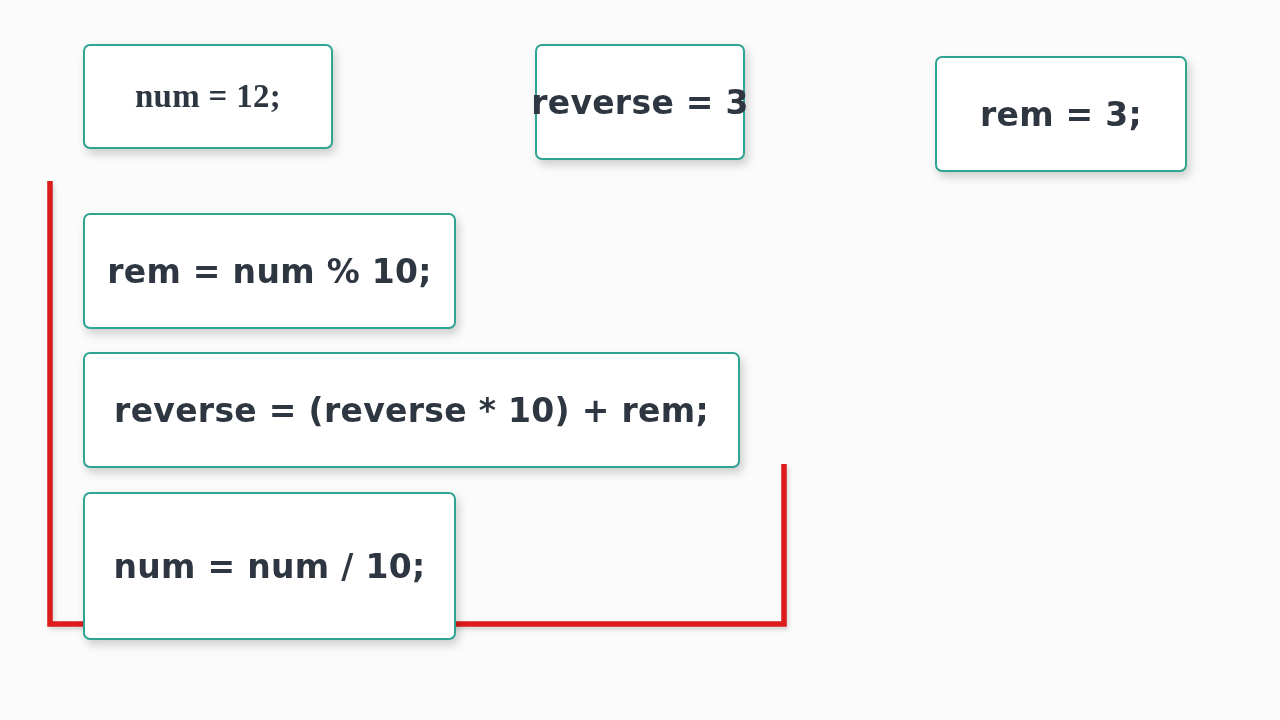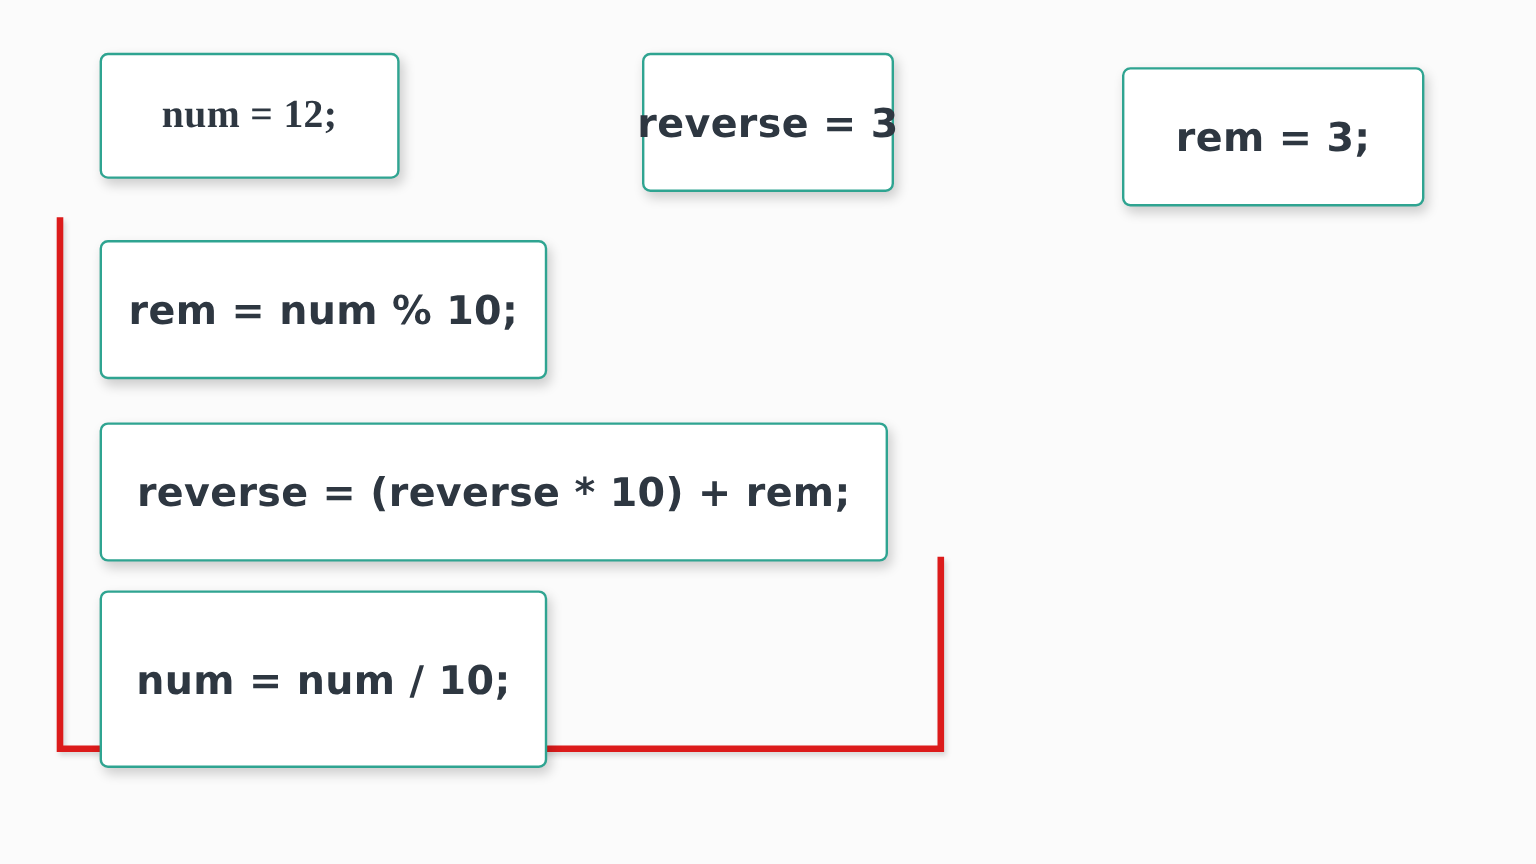--- a/index.html
+++ b/index.html
@@ -37,21 +37,21 @@
     font-weight: 600;
     letter-spacing: 0.3px;
     white-space: nowrap;
   }
   .code-box span { display: inline-block; }
   
   .box-num-init     { left: 83px;  top: 44px;  width: 250px; height: 105px; font-family: Liberation Serif, serif; }
   .box-reverse-init { left: 515px; top: 44px;  width: 210px; height: 116px; margin-left: 20px; }
   .box-rem-init     { left: 935px; top: 44px;  width: 252px; height: 116px; margin-top: 12px; }
   
-  .box-step-rem     { left: 83px;  top: 200px; width: 373px; height: 116px; }
+  .box-step-rem     { left: 83px;  top: 213px; width: 373px; height: 116px; }
   .box-step-reverse { left: 83px;  top: 352px; width: 657px; height: 116px; text-align: center; }
   .box-step-num     { left: 83px;  top: 492px; width: 373px; height: 148px; }
   .loop-svg {
     position: absolute;
     left: 0;
     top: 0;
     width: 1280px;
     height: 720px;
     pointer-events: none;
   }

